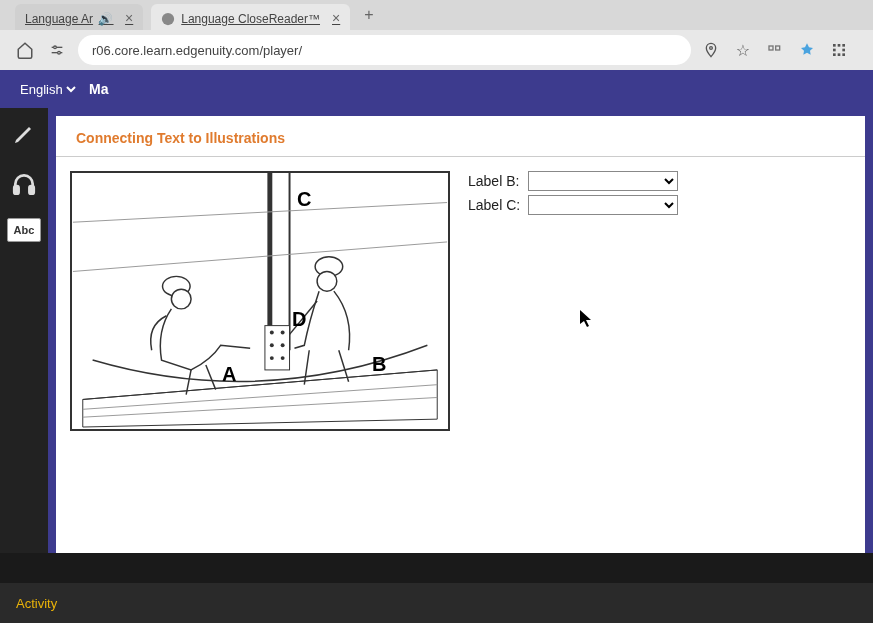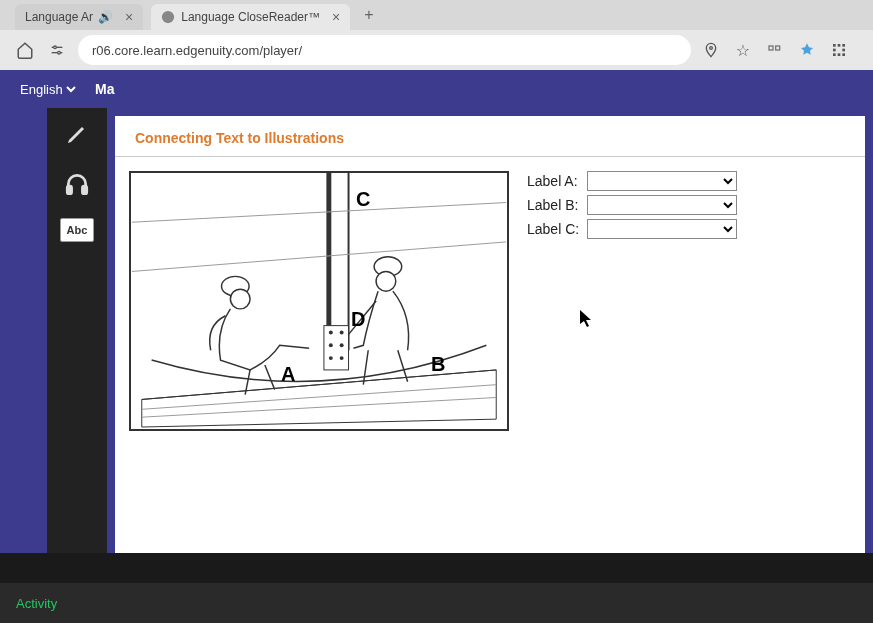--- a/index.html
+++ b/index.html
@@ -20,29 +20,30 @@
     .tab-row {
       display: flex;
       align-items: center;
       height: 30px;
       padding-left: 15px;
       gap: 8px;
       background: #d8d8d8;
     }
     .tab {
       display: flex;
-      align-items: center;
+      align-items: flex-end;
       gap: 6px;
       padding: 4px 10px;
       font-size: 12px;
       color: #444;
       background: #e8e8e8;
       border-radius: 6px 6px 0 0;
       height: 26px;
       margin-top: 4px;
+      text-decoration: underline;
     }
     .tab.inactive { background: #d0d0d0; }
     .tab-icon { width: 14px; height: 14px; display:inline-flex; align-items:center; justify-content:center; }
     .tab-close { font-size: 14px; color: #666; margin-left: 6px; cursor: pointer; }
     .new-tab { font-size: 16px; color: #666; padding: 0 6px; cursor: pointer; }
     .address-row {
       display: flex;
       align-items: center;
       height: 40px;
       padding: 0 14px;
@@ -87,42 +88,41 @@
       display: flex;
       align-items: center;
       justify-content: space-between;
       padding: 0 16px;
       font-size: 14px;
       font-weight: bold;
     }
     .header-right {
       display: flex;
       align-items: center;
-      gap: 16px;
+      gap: 10px;
     }
     .lang-select {
       background: transparent;
       color: #fff;
       border: none;
       font-size: 13px;
     }
     .main-area {
       display: flex;
       background: #3d3b8e;
       height: 445px;
     }
     .left-toolbar {
-      width: 60px;
+      width: 48px;
       background: #222;
       display: flex;
       flex-direction: column;
       align-items: center;
       padding-top: 10px;
       gap: 18px;
-      margin-left: 47px;
     }
     .tool-icon {
       width: 32px;
       height: 32px;
       display: inline-flex;
       align-items: center;
       justify-content: center;
       color: #ddd;
       cursor: pointer;
     }
@@ -199,21 +199,21 @@
       background: #fff;
       font-size: 12px;
     }
     .footer {
       position: absolute;
       bottom: 0;
       left: 0;
       width: 873px;
       height: 40px;
       background: #2a2a2a;
-      color: #22c55e;
+      color: #eab308;
       display: flex;
       align-items: center;
       padding: 0 16px;
       font-size: 13px;
     }
     .cursor {
       position: absolute;
       left: 580px;
       top: 310px;
       font-size: 16px;
@@ -367,24 +367,20 @@
           <path d="M20 190 Q190 240 360 175" fill="none" stroke="#333" stroke-width="1.5"></path>
         </svg>
         <span class="label-letter" style="left:225px;top:15px">C</span>
         <span class="label-letter" style="left:220px;top:135px">D</span>
         <span class="label-letter" style="left:150px;top:190px">A</span>
         <span class="label-letter" style="left:300px;top:180px">B</span>
       </div>
 
       <div class="question-area">
         <div class="label-row">
-          <span class="label-text">Label A:</span>
-          <select class="label-select"></select>
-        </div>
-        <div class="label-row">
           <span class="label-text">Label B:</span>
           <select class="label-select"></select>
         </div>
         <div class="label-row">
           <span class="label-text">Label C:</span>
           <select class="label-select"></select>
         </div>
       </div>
 
     </div>

